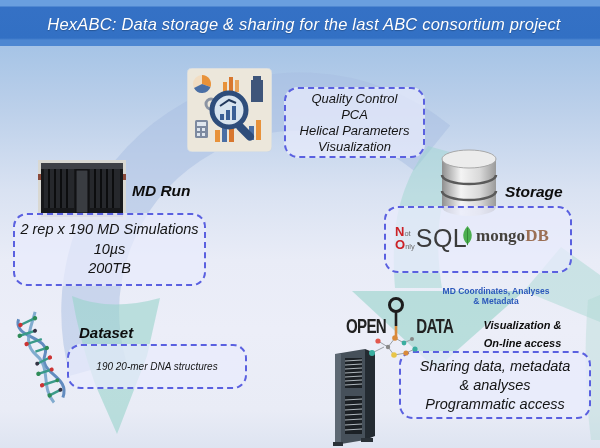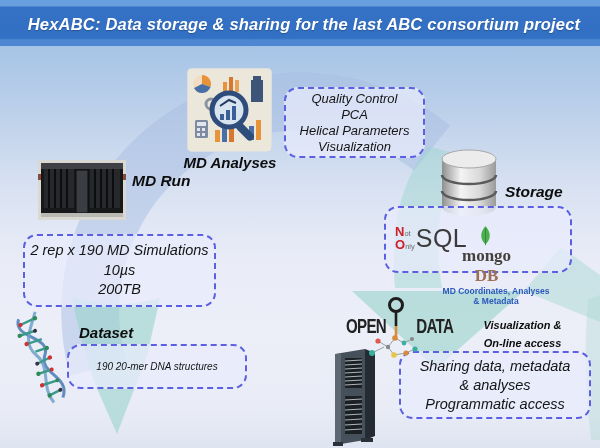--- a/index.html
+++ b/index.html
@@ -11,47 +11,47 @@
       #e9ecf7 260px, #ecEEf8 330px, #e9ecf6 410px, #dee4f1 448px);
   }
   
   .header {
     position:absolute; left:0; top:0; width:600px; height:46px;
     background:linear-gradient(180deg, #6a9fdf 0px, #6a9fdf 6px,
       #3571c5 7px, #3270c4 38px, #4d87d1 40px, #4d87d1 46px);
     display:flex; align-items:center; justify-content:center;
   }
   .header .title {
-    color:#ffffff; font-weight:bold; font-style:italic;
+    color:#ffffff; font-weight:normal; font-style:italic;
     font-size:16.5px; letter-spacing:0.2px; padding-top:3px;
     text-shadow:0 1px 1px rgba(0,0,0,0.25);
     margin-left:8px;
   }
   
   .bg-shapes { position:absolute; left:0; top:0; z-index:1; }
   
   .callout {
     position:absolute; z-index:4; box-sizing:border-box;
     border:2px dashed #5a60e0; border-radius:14px;
     background:rgba(233,235,252,0.72);
     color:#141414; font-style:italic; text-align:center;
     display:flex; flex-direction:column; justify-content:center;
   }
   .callout .line { width:100%; }
   #qc-box      { left:284px; top:87px;  width:141px; height:71px; font-size:13px;   line-height:16px; }
-  #mdrun-box   { left:23px;  top:213px; width:193px; height:73px; font-size:14.5px; line-height:19.5px;margin-top:21px; }
+  #mdrun-box   { left:13px;  top:213px; width:193px; height:73px; font-size:14.5px; line-height:19.5px; }
   #dataset-box { left:67px;  top:344px; width:180px; height:45px; font-size:10px; }
   #sharing-box { left:399px; top:351px; width:192px; height:68px; font-size:14.5px; line-height:19px; }
   
   .nodelabel {
     position:absolute; z-index:5; color:#0d0d0d;
     font-weight:bold; font-style:italic; font-size:15px; white-space:nowrap;
   }
   #md-analyses-label { left:182px; top:154px; width:96px; text-align:center; }
-  #md-run-label      { left:132px; top:172px; font-size:15.5px; }
+  #md-run-label      { left:132px; top:182px; font-size:15.5px; }
   #storage-label     { left:505px; top:183px; font-size:15.5px; }
   #dataset-label     { left:79px;  top:324px; }
   #viz-label         { left:450px; top:316px; width:145px; text-align:center;
                        font-size:11px; line-height:18px; white-space:normal; }
   
   .imgbox { position:absolute; z-index:3; }
   #md-analyses-img { left:187px; top:68px; }
   #supercomputer   { left:38px;  top:160px; }
   #database-icon   { left:438px; top:148px; }
   #dna-icon        { left:10px;  top:306px; }
@@ -62,21 +62,21 @@
     box-sizing:border-box; border:2px dashed #5a60e0; border-radius:14px;
     background:rgba(233,235,252,0.72);
   }
   .nosql { position:absolute; left:9px; top:16px; display:flex; align-items:center; }
   .nosql .col { display:flex; flex-direction:column; line-height:11px; }
   .nosql .row { display:flex; align-items:baseline; }
   .nosql .big { color:#cc2127; font-weight:bold; font-size:13px; }
   .nosql .sm  { color:#6b6b6b; font-size:7.5px; }
   .nosql .sql { color:#3b3b3b; font-size:25px; letter-spacing:0.5px; margin-left:1px; }
   .mongo { position:absolute; left:76px; top:18px; display:flex; align-items:center;
-           font-family:"Liberation Serif", serif; font-size:17px; font-weight:bold;flex-direction:column; }
+           font-family:"Liberation Serif", serif; font-size:17px; font-weight:bold; }
   .mongo .leaf { margin-right:3px; }
   .mongo .m-name { color:#45423d; }
   .mongo .m-db   { color:#9b6f55; }
   .storage-caption {
     position:absolute; left:40px; top:44px; width:140px; text-align:center;
     color:#2b58bb; font-size:8.5px; font-weight:bold; line-height:10px;margin-top:34px;
   }
   
   #open-data-logo { position:absolute; z-index:4; left:346px; top:300px; width:100px; height:60px; }
   .od-words { position:absolute; left:0; top:14px; width:100px; display:flex; justify-content:space-between; }
@@ -243,21 +243,20 @@
           <line x1="14" y1="67" x2="31" y2="66"></line>
           <line x1="14" y1="72" x2="31" y2="71"></line>
           <line x1="14" y1="77" x2="31" y2="76"></line>
           <line x1="14" y1="82" x2="31" y2="81"></line>
         </g>
     </g>
     <rect x="2" y="94" width="10" height="4" fill="#2a3138"></rect>
     <rect x="30" y="90" width="12" height="4" fill="#2a3138"></rect>
   </svg>
 
-  <div class="nodelabel" id="md-analyses-label">MD Analyses</div>
   <div class="nodelabel" id="md-run-label">MD Run</div>
   <div class="nodelabel" id="storage-label">Storage</div>
   <div class="nodelabel" id="dataset-label">Dataset</div>
   <div class="nodelabel" id="viz-label">
     <div class="line">Visualization &amp;</div>
     <div class="line">On-line access</div>
   </div>
 
   <div class="callout" id="qc-box">
     <div class="line">Quality Control</div>

